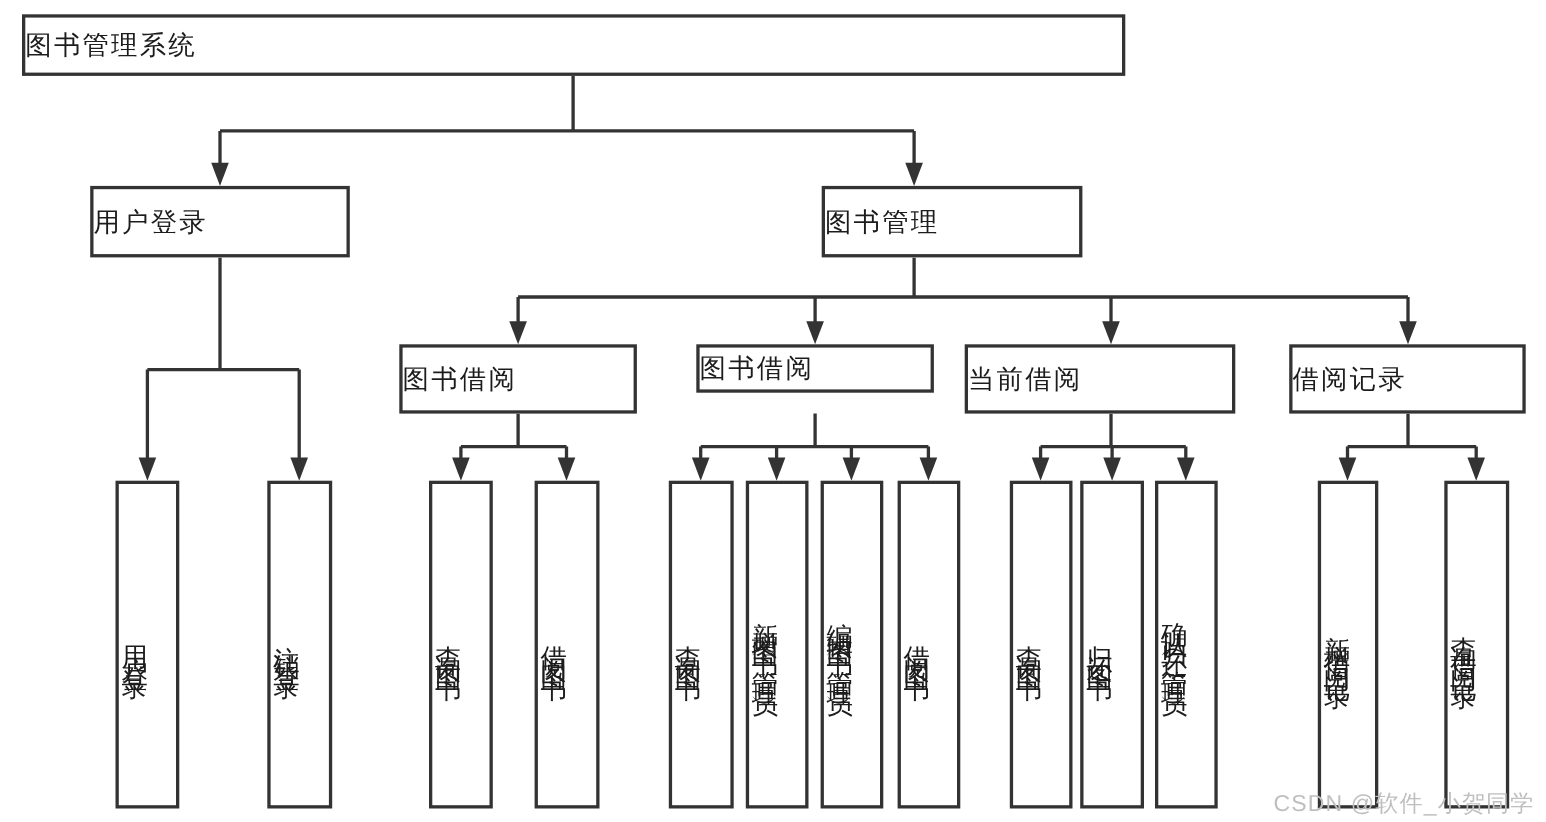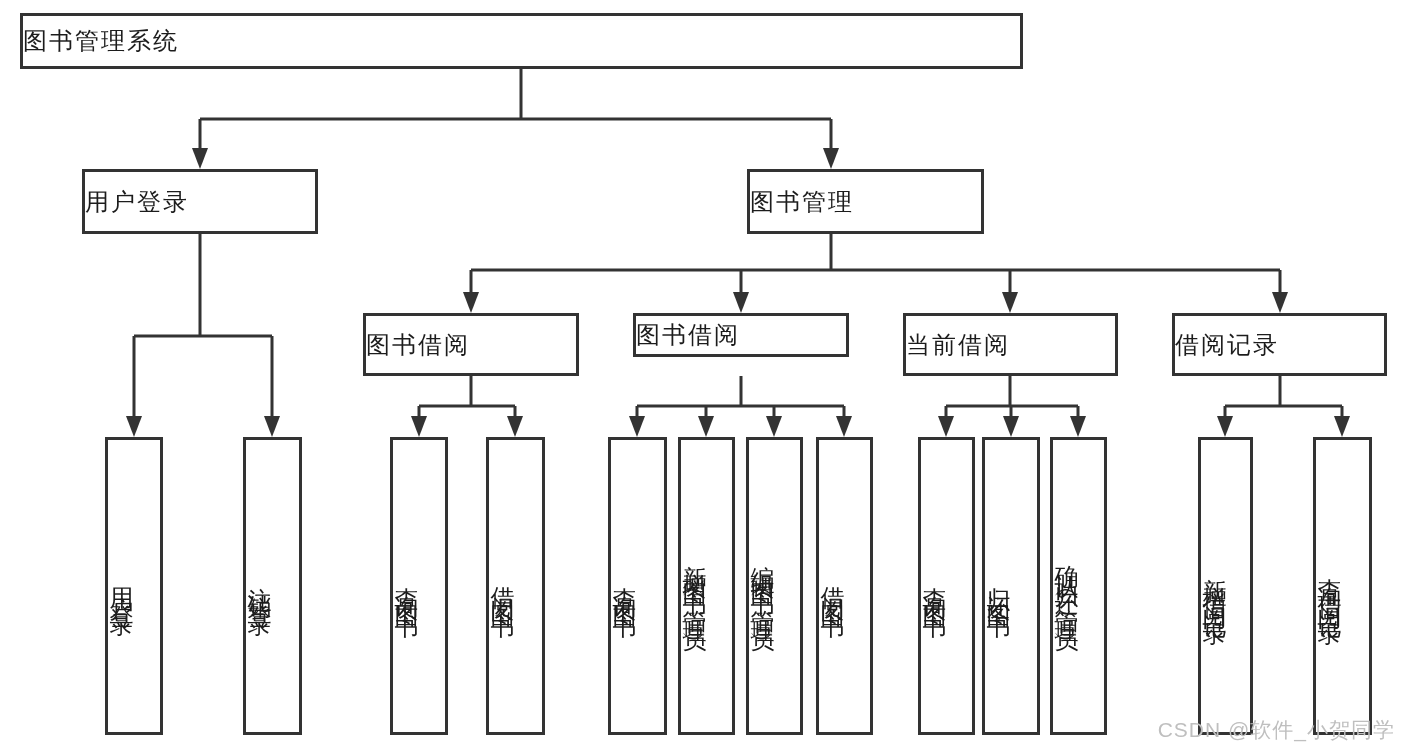--- a/index.html
+++ b/index.html
@@ -112,21 +112,21 @@
   <div class="node h-node" style="left:713px; top:169px; width:237px; height:65px;margin-left:34px;">
     <span>图书管理</span>
   </div>
 
   <div class="node h-node" style="left:363px; top:313px; width:216px; height:63px;">
     <span>图书借阅</span>
   </div>
   <div class="node h-node" style="left:633px; top:313px; width:216px; height:44px;">
     <span>图书借阅</span>
   </div>
-  <div class="node h-node" style="left:903px; top:313px; width:215px; height:63px;">
+  <div class="node h-node" style="left:877px; top:313px; width:246px; height:63px;">
     <span>当前借阅</span>
   </div>
   <div class="node h-node" style="left:1172px; top:313px; width:215px; height:63px;">
     <span>借阅记录</span>
   </div>
 
   <div class="node v-node" style="left:105px; top:437px; width:58px; height:298px;">
     <span>用户登录</span>
   </div>
   <div class="node v-node" style="left:243px; top:437px; width:59px; height:298px;">

